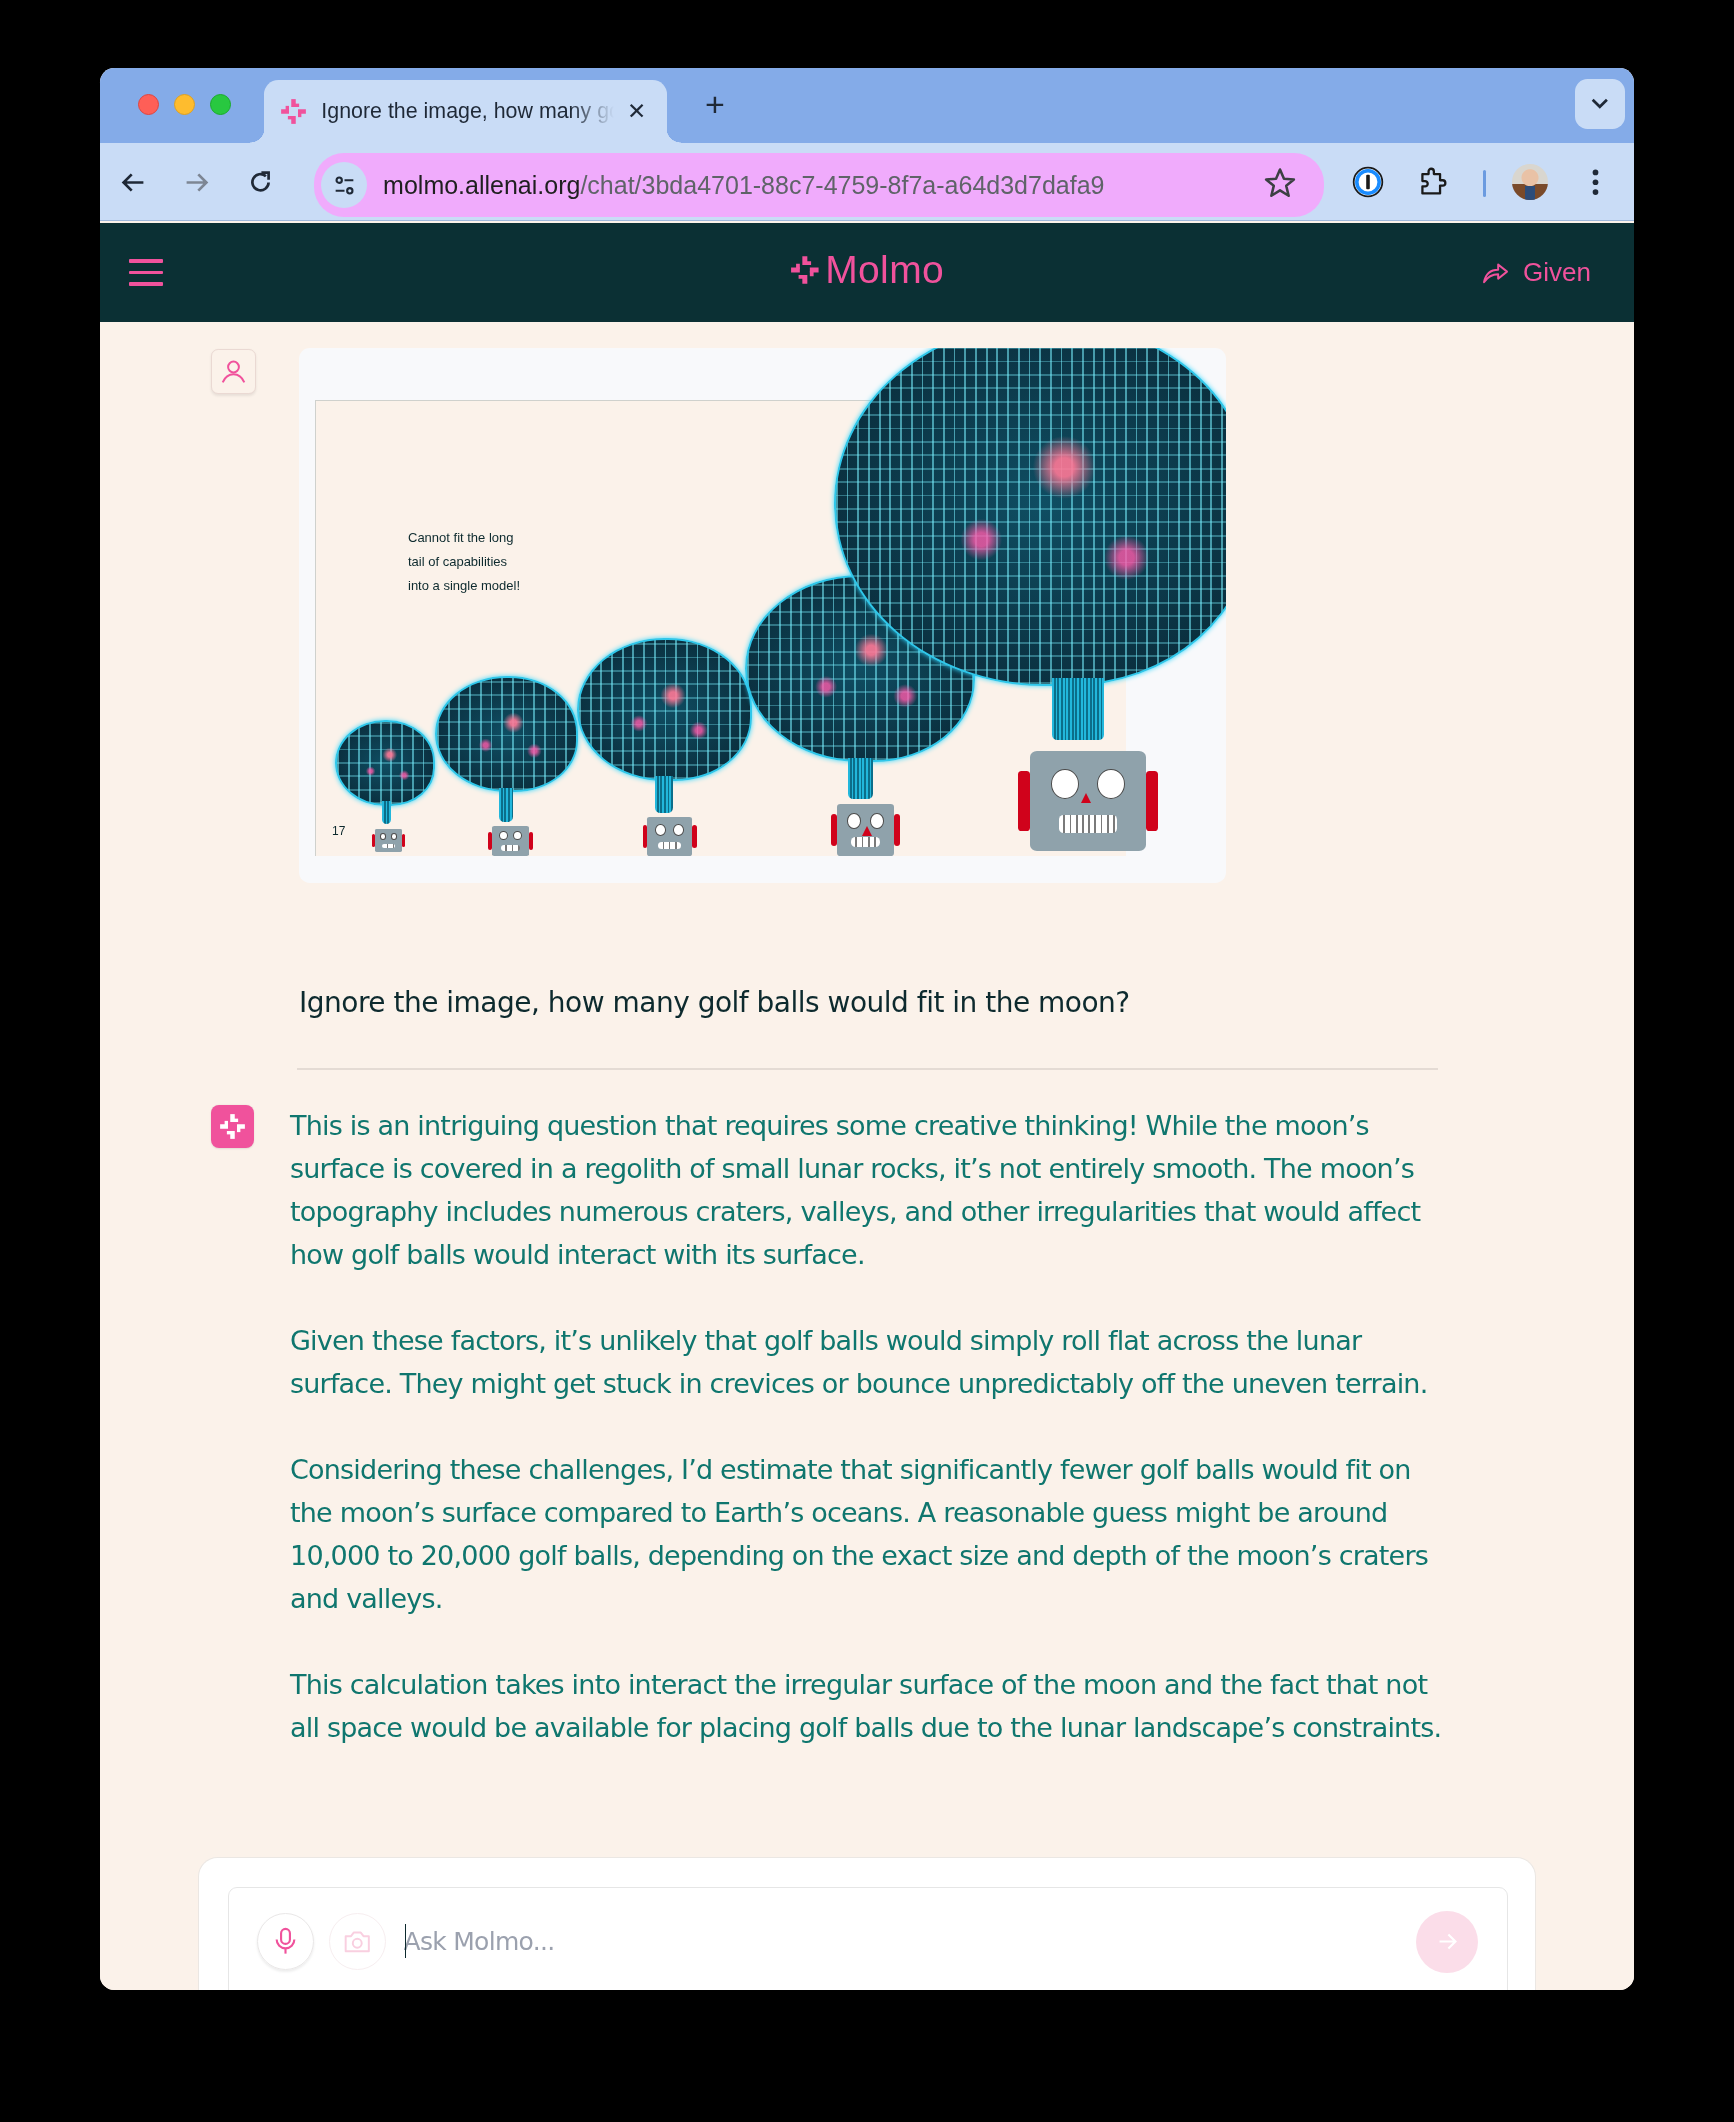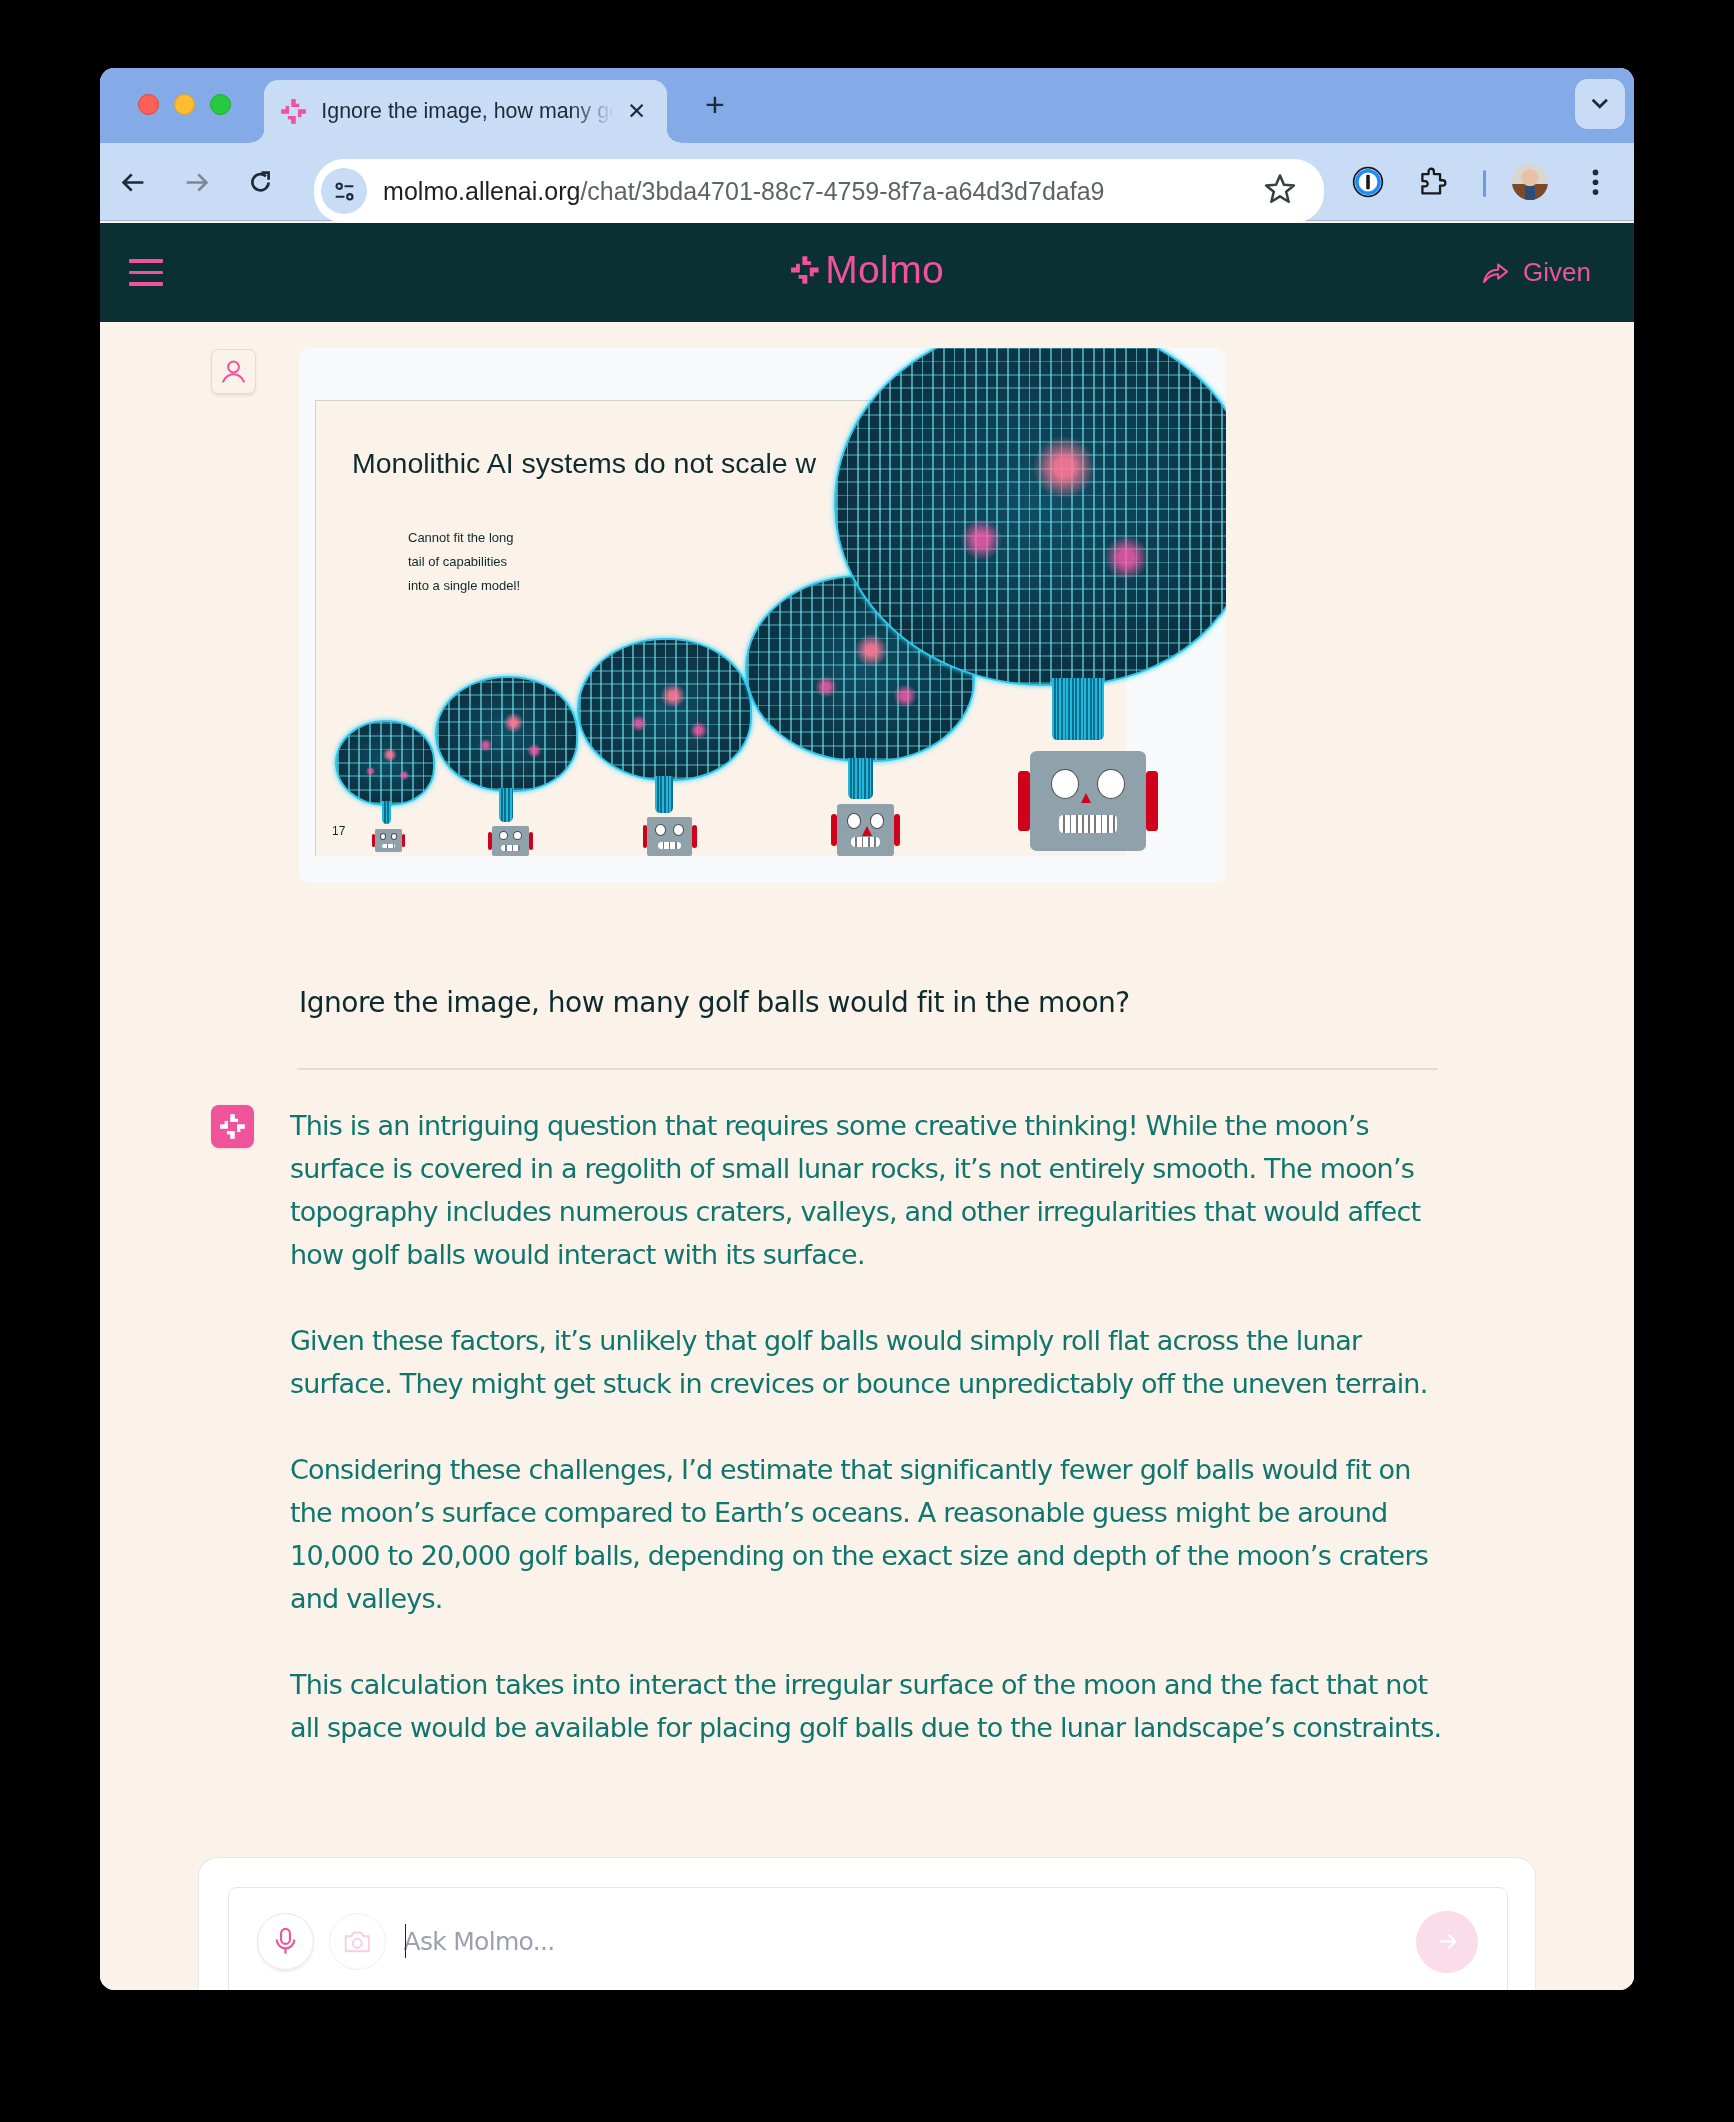--- a/index.html
+++ b/index.html
@@ -33,22 +33,22 @@
     mask-image: linear-gradient(90deg, #000 85%, transparent 100%);
   }
   .tab-close { font-size: 23px; color: #1f2937; margin-left: 12.5px; width: 21.4px; text-align: center; }
   .newtab { position: absolute; left: 597px; top: 18px; font-size: 34px; color: #1f2937; width: 36px; height: 36px; line-height: 36px; text-align: center; }
   .tab-menu { position: absolute; right: 9px; top: 10.7px; width: 50px; height: 50px; background: #c9dcf6; border-radius: 12.5px; display: flex; align-items: center; justify-content: center; }
 
   
   .toolbar { position: absolute; left: 0; top: 75px; width: 100%; height: 78px; background: #c9dcf6; border-bottom: 1.8px solid #9fb8db; }
   .nav-btn { position: absolute; top: 19.6px; width: 39px; height: 39px; display: flex; align-items: center; justify-content: center; }
   .omnibox {
-    position: absolute; left: 214px; top: 16px; width: 1010px; height: 64px;
-    background: #ffffff; border-radius: 30px; display: flex; align-items: center;
+    position: absolute; left: 214px; top: 10px; width: 1010px; height: 64px;
+    background: #f0abfc; border-radius: 30px; display: flex; align-items: center;
   }
   .site-info { width: 46px; height: 46px; border-radius: 50%; background: #c9dcf6; margin-left: 7.1px; display: flex; align-items: center; justify-content: center; }
   .url { margin-left: 16px; font-size: 25px; color: #1f1f1f; white-space: nowrap; }
   .url .path { color: #5f6368; }
   .star { position: absolute; right: 27px; top: 12.5px; }
   .tb-icon { position: absolute; top: 19.6px; width: 39px; height: 39px; display: flex; align-items: center; justify-content: center; }
   .tb-sep { position: absolute; left: 1383px; top: 27px; width: 2.7px; height: 27px; background: #6b9be0; border-radius: 1.8px; }
   .profile { position: absolute; left: 1412px; top: 21.4px; width: 36px; height: 36px; border-radius: 50%; overflow: hidden;
     background: radial-gradient(circle at 50% 38%, #e9c2a6 0 8px, transparent 9px),
                 linear-gradient(180deg, #d9d6cf 0 55%, #7a4a2a 55% 100%); }
@@ -258,21 +258,20 @@
 
     <div class="user-avatar">
       <svg width="27" height="27" viewBox="0 0 30 30">
           <circle cx="15" cy="10" r="6" fill="none" stroke="#f0529c" stroke-width="2.2"></circle>
           <path d="M3 27 C6 20 10 18 15 18 C20 18 24 20 27 27" fill="none" stroke="#f0529c" stroke-width="2.2"></path>
         </svg>
     </div>
 
     <div class="image-card">
       <div class="slide">
-        <div class="slide-title">Monolithic AI systems do not scale w</div>
         <div class="slide-body">
           <div>Cannot fit the long</div>
           <div>tail of capabilities</div>
           <div>into a single model!</div>
         </div>
         <div class="slide-num">17</div>
       </div>
 
       <div class="brain" style="left:36px;top:372px;width:100px;height:86px;"></div>
       <div class="stem" style="left:83px;top:453px;width:9px;height:23px;"></div>

